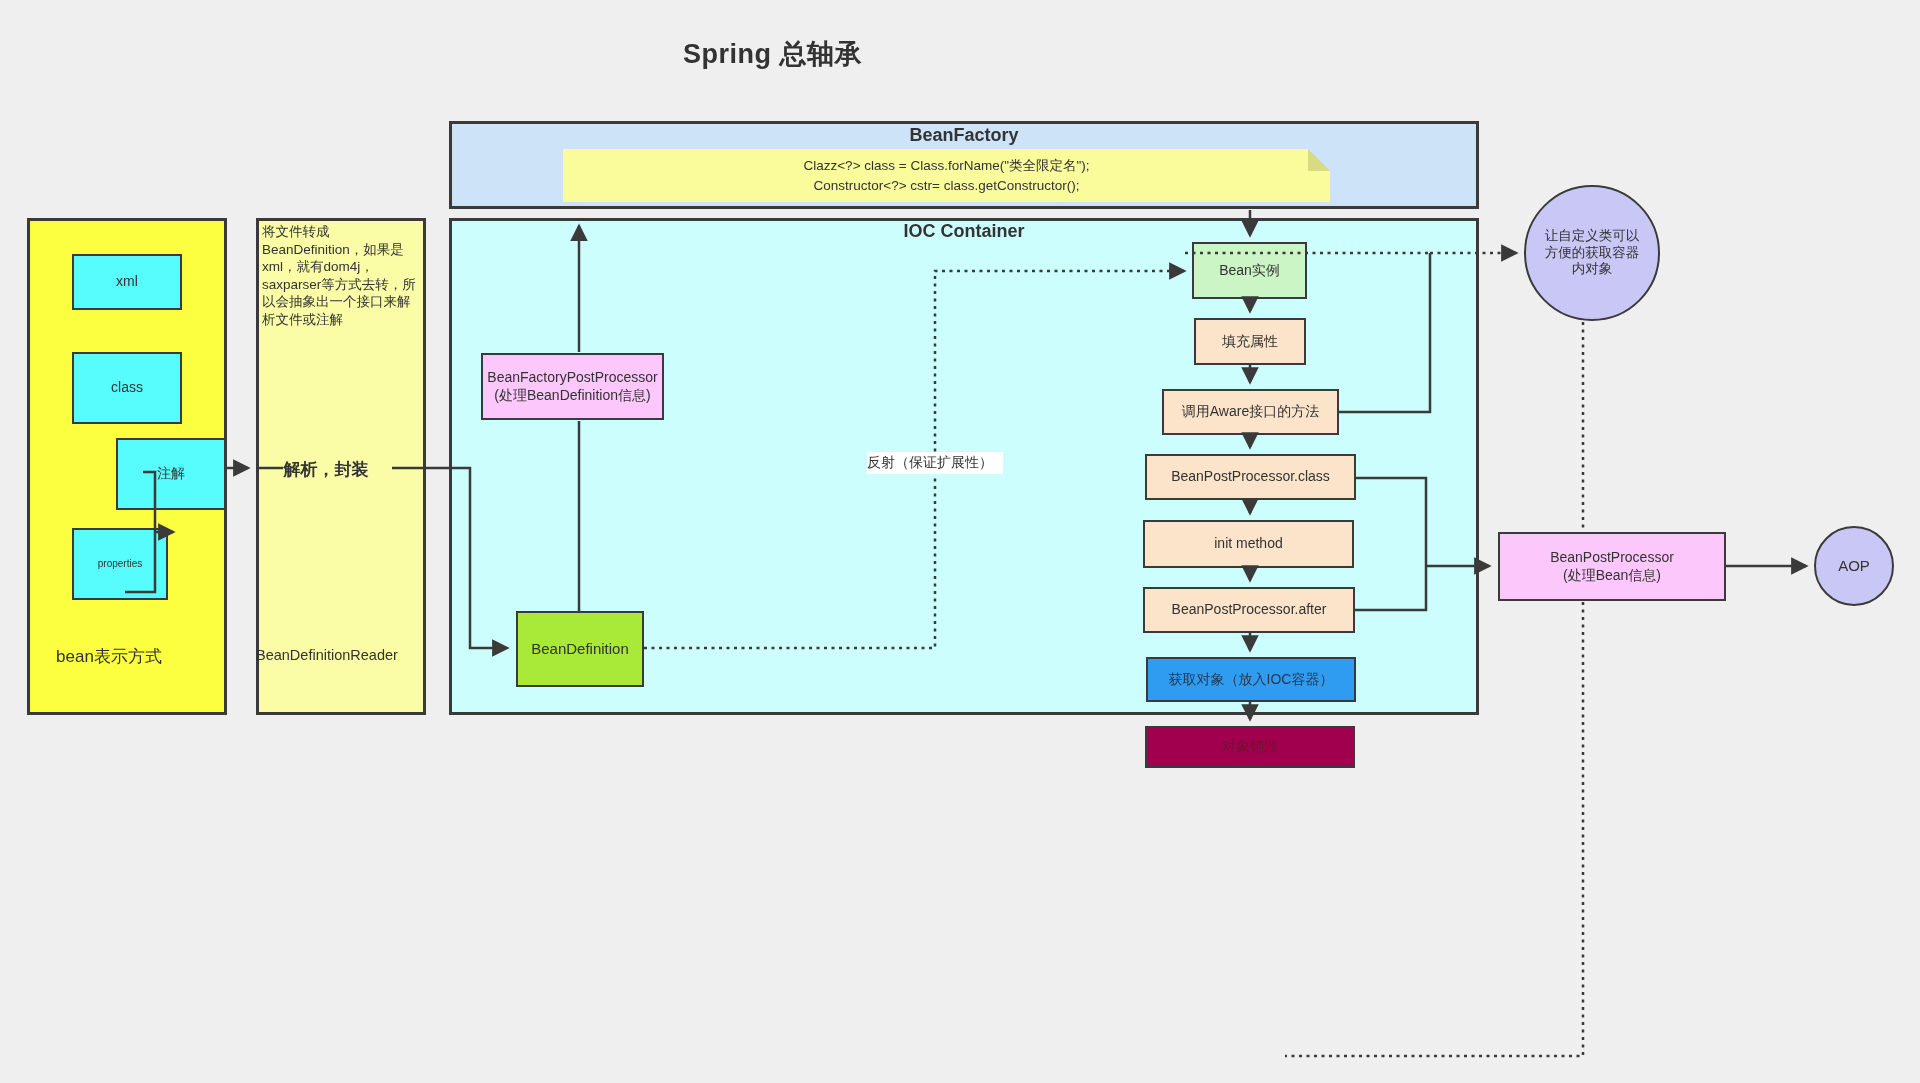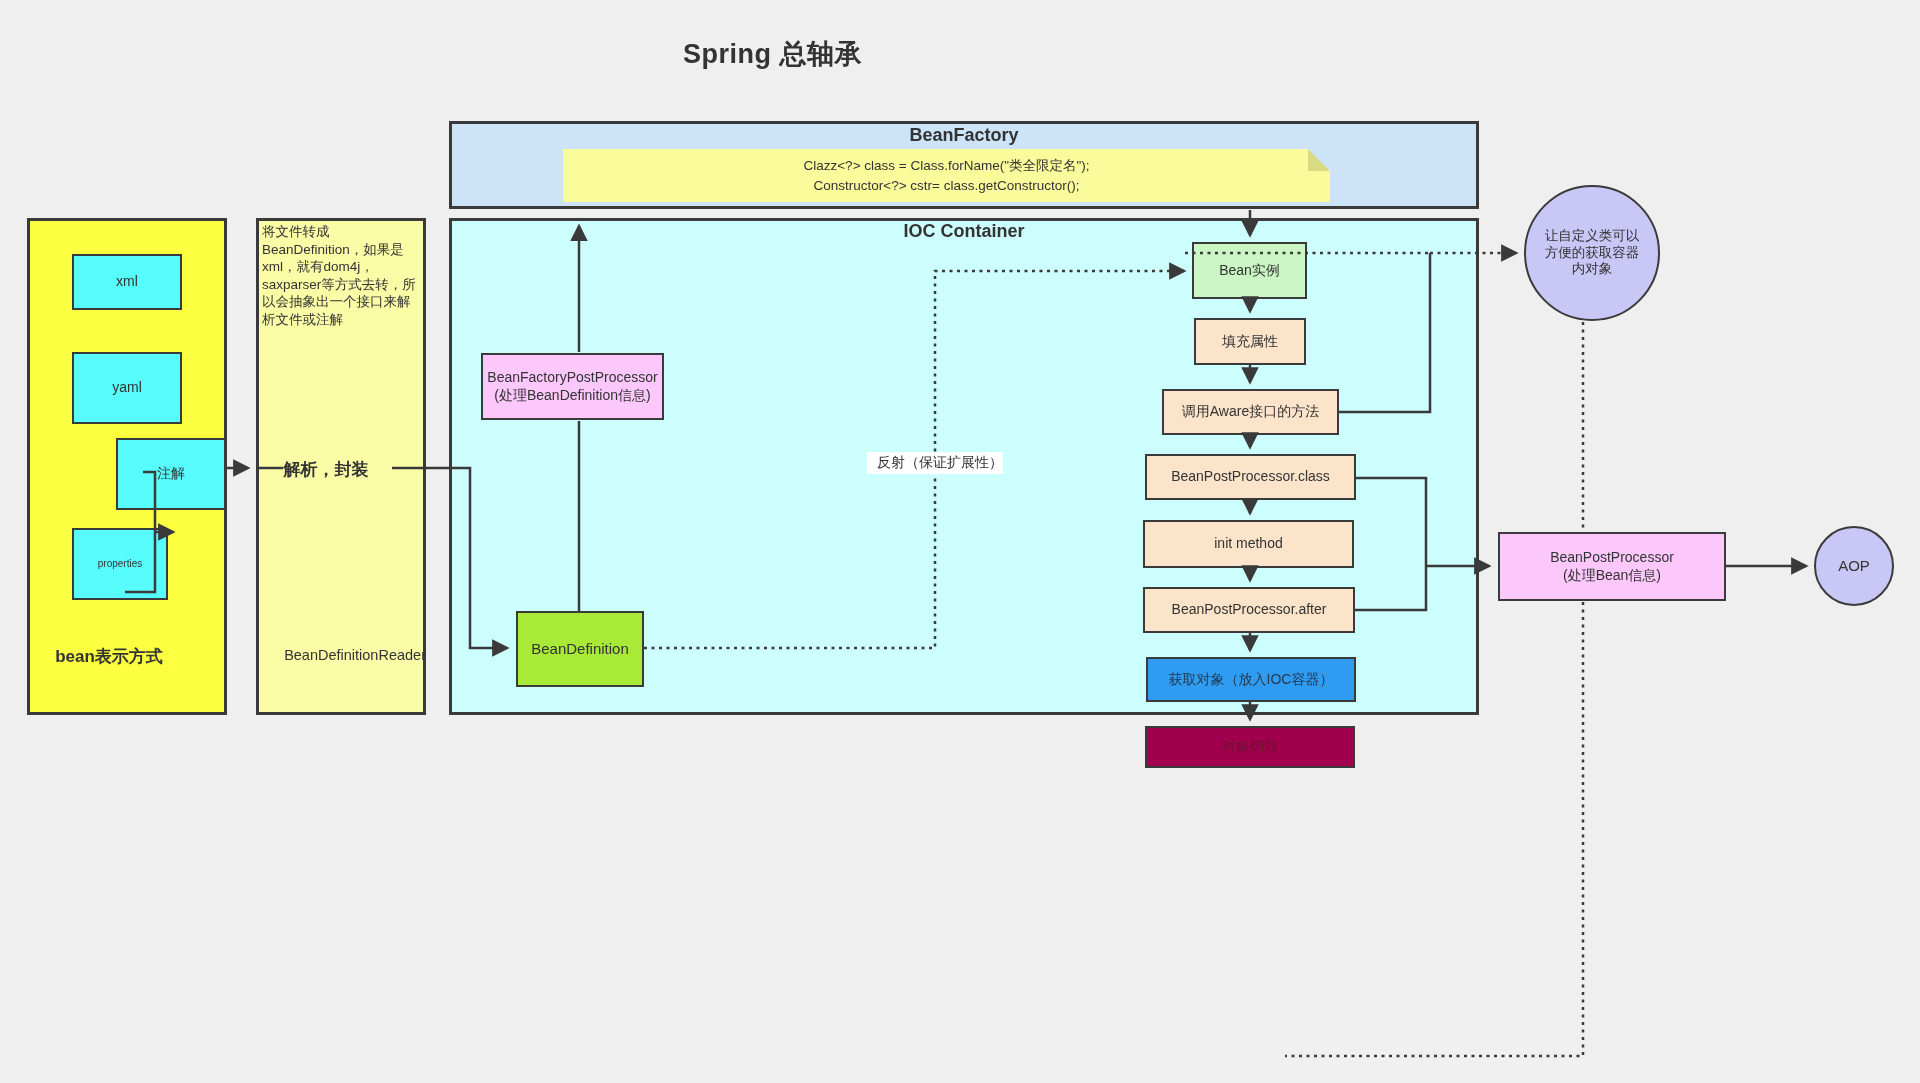--- a/index.html
+++ b/index.html
@@ -26,23 +26,23 @@
   
   .node{position:absolute;box-sizing:border-box;border:2.5px solid #3a3a3a;
     display:flex;flex-direction:column;align-items:center;justify-content:center;
     text-align:center;font-size:14px;line-height:1.25;color:#333;z-index:3;}
   .cyan{background:#57fdfd;}
   #n-xml{left:72px;top:254px;width:110px;height:56px;}
   #n-yaml{left:72px;top:352px;width:110px;height:72px;}
   #n-anno{left:72px;top:438px;width:110px;height:72px;margin-left:44px;}
   #n-props{left:72px;top:528px;width:96px;height:72px;font-size:10px;}
 
-  #lbl-bean-sources{left:27px;top:645px;width:164px;text-align:center;font-weight:bold;
+  #lbl-bean-sources{left:27px;top:645px;width:164px;text-align:center;font-weight:normal;
     font-size:17px;z-index:3;}
-  #lbl-reader{left:256px;top:647px;width:170px;text-align:right;font-size:14.5px;z-index:3;}
+  #lbl-reader{left:256px;top:647px;width:170px;text-align:left;font-size:14.5px;z-index:3;}
   #reader-note{left:262px;top:223px;width:160px;font-size:13.5px;line-height:1.3;
     text-align:left;z-index:3;}
   #lbl-parse{left:256px;top:458px;width:140px;text-align:center;font-weight:bold;
     font-size:17px;z-index:3;}
 
   
   #code-note{left:563px;top:149px;width:767px;height:53px;background:#fafc9c;z-index:3;
     display:flex;flex-direction:column;align-items:center;justify-content:center;
     font-size:13.5px;line-height:1.45;}
   #code-note::after{content:'';position:absolute;top:0;right:0;width:0;height:0;
@@ -60,21 +60,21 @@
   #n-get{left:1146px;top:657px;width:210px;height:45px;background:#2f9cf2;color:#243a52;}
   #n-destroy{left:1145px;top:726px;width:210px;height:42px;background:#a0004e;color:#701231;}
 
   #n-circle-custom{left:1524px;top:185px;width:136px;height:136px;border-radius:50%;
     background:#c9c7f5;font-size:13.5px;}
   #n-circle-custom .inner{width:100px;}
   #n-bpp{left:1498px;top:532px;width:228px;height:69px;background:#fcc7fb;}
   #n-aop{left:1814px;top:526px;width:80px;height:80px;border-radius:50%;background:#c9c7f5;
     font-size:15px;}
 
-  #lbl-reflect{left:867px;top:452px;width:136px;background:#ffffff;text-align:right;
+  #lbl-reflect{left:867px;top:452px;width:136px;background:#ffffff;text-align:left;
     font-size:14px;padding:2px 0;z-index:6;}
 
   #page-title{left:683px;top:36px;font-size:27px;font-weight:bold;z-index:3;letter-spacing:0.5px;}
 </style>
 </head>
 <body>
 
 <div class="abs" id="page-title">Spring 总轴承</div>
 
 <div class="container-box" id="panel-bean-sources"></div>
@@ -129,21 +129,21 @@
 
     <path d="M1583,322 L1583,530" stroke-dasharray="3 4.5"></path>
     <path d="M1583,602 L1583,1056 L1285,1056" stroke-dasharray="3 4.5"></path>
   </g>
 </svg>
 
 <div class="node cyan" id="n-xml">
     <span>xml</span>
   </div>
 <div class="node cyan" id="n-yaml">
-    <span>yaml</span>
+    <span>class</span>
   </div>
 <div class="node cyan" id="n-anno">
     <span>注解</span>
   </div>
 <div class="node cyan" id="n-props">
     <span>properties</span>
   </div>
 
 <div class="abs" id="lbl-bean-sources">bean表示方式</div>
 

